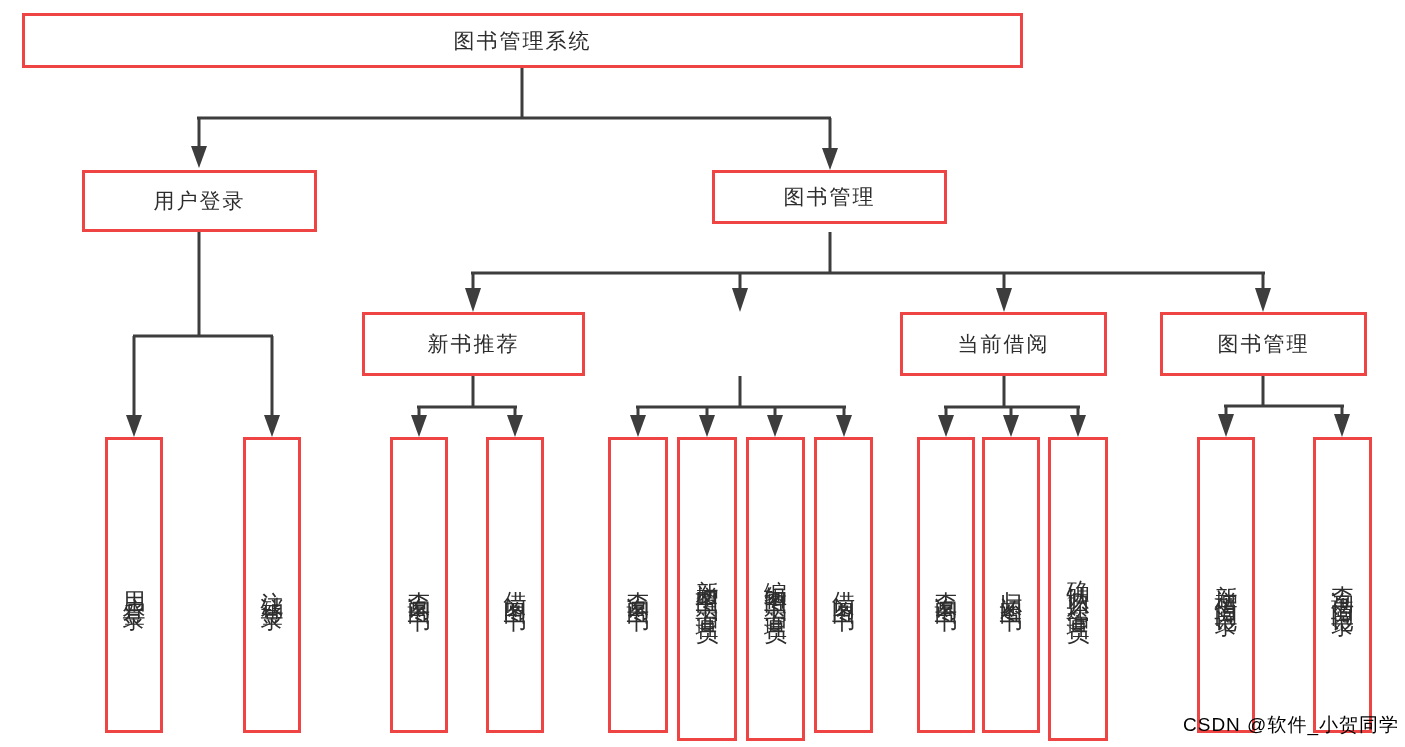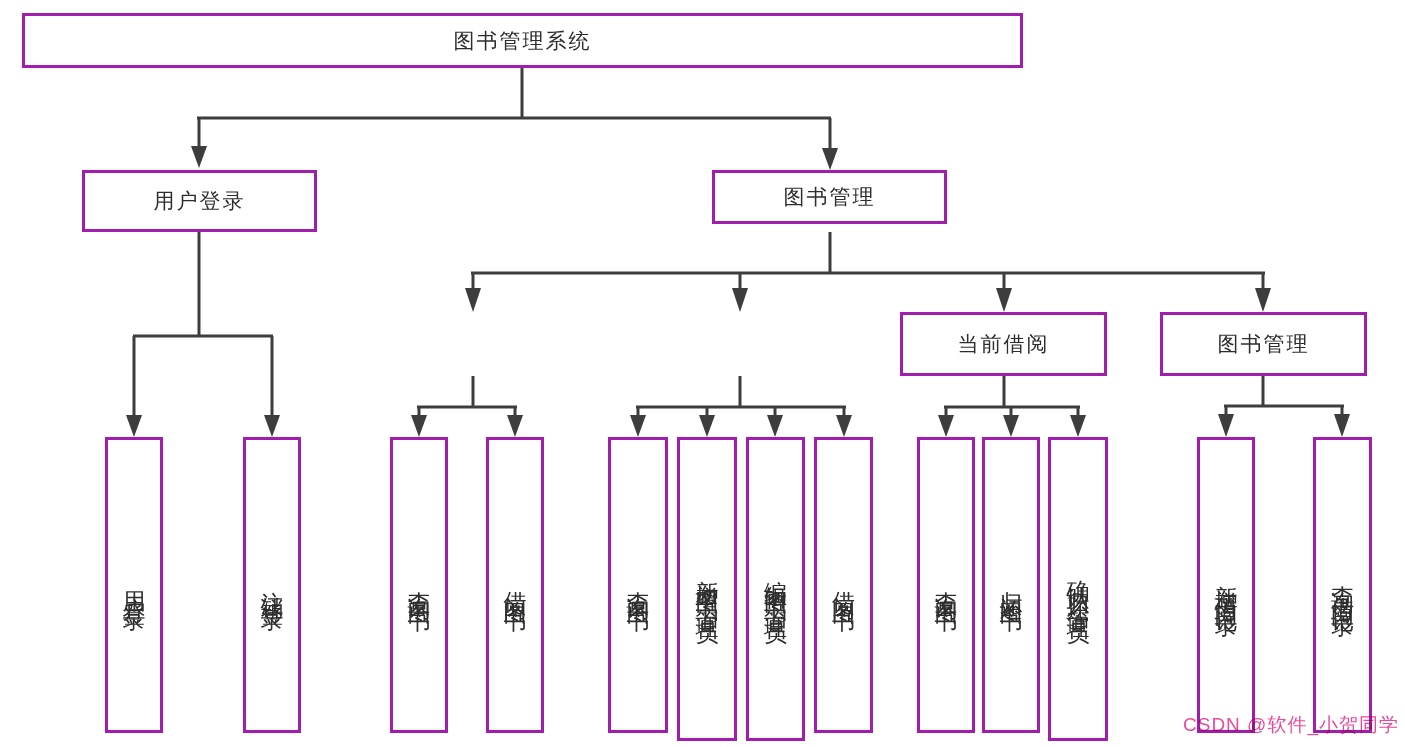--- a/index.html
+++ b/index.html
@@ -13,21 +13,21 @@
   }
   #connectors {
     position: absolute;
     left: 0; top: 0;
     width: 1405px; height: 747px;
     z-index: 1;
   }
   .node {
     position: absolute;
     background: #ffffff;
-    border: 3px solid #a21caf;
+    border: 3px solid #ef4444;
     box-sizing: border-box;
     display: flex;
     align-items: center;
     justify-content: center;
     z-index: 2;
     color: #2d2d2d;
   }
   .hnode span {
     font-size: 21px;
     letter-spacing: 2px;
@@ -67,21 +67,21 @@
   .lf-11 { left: 1048px; top: 437px; width: 60px; }
   .lf-12 { left: 1197px; top: 437px; }
   .lf-13 { left: 1313px; top: 437px; width: 59px; }
   #watermark {
     position: absolute;
     left: 1183px;
     top: 712px;
     z-index: 3;
     font-size: 19px;
     letter-spacing: 1px;
-    color: #ec4899;
+    color: #000000;
     mix-blend-mode: multiply;
     white-space: nowrap;
   }
   line, polyline { stroke: #3d3d3d; stroke-width: 3; fill: none; }
   polygon { fill: #3d3d3d; stroke: none; }
 </style>
 </head>
 <body>
 
 <div id="canvas">
@@ -152,20 +152,23 @@
     <span>图书管理系统</span>
   </div>
 
   <div class="node hnode n-l2a">
     <span>用户登录</span>
   </div>
   <div class="node hnode n-l2b">
     <span>图书管理</span>
   </div>
 
+  <div class="node hnode n-l3a">
+    <span>新书推荐</span>
+  </div>
   <div class="node hnode n-l3c">
     <span>当前借阅</span>
   </div>
   <div class="node hnode n-l3d">
     <span>图书管理</span>
   </div>
 
   <div class="node leaf lf-1">
     <span>用户登录</span>
   </div>

